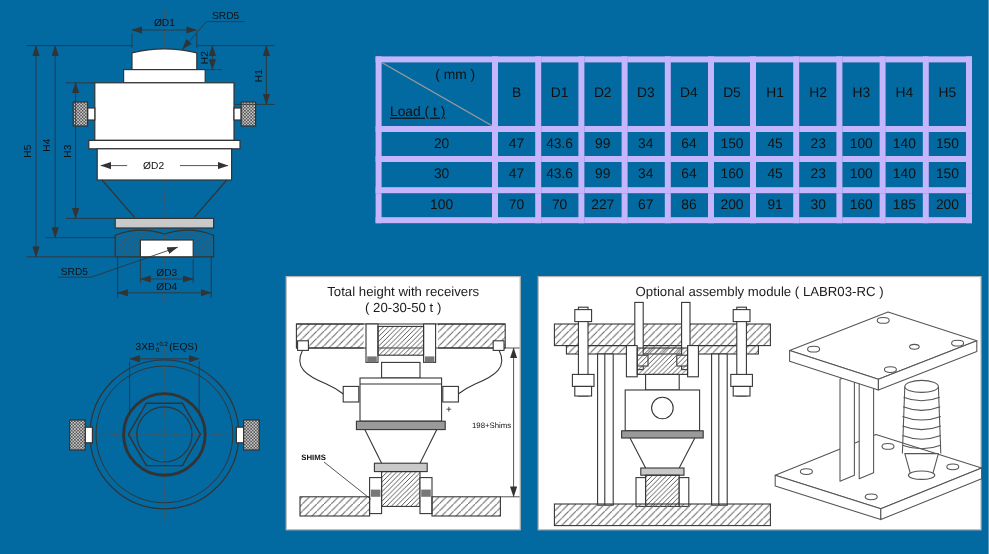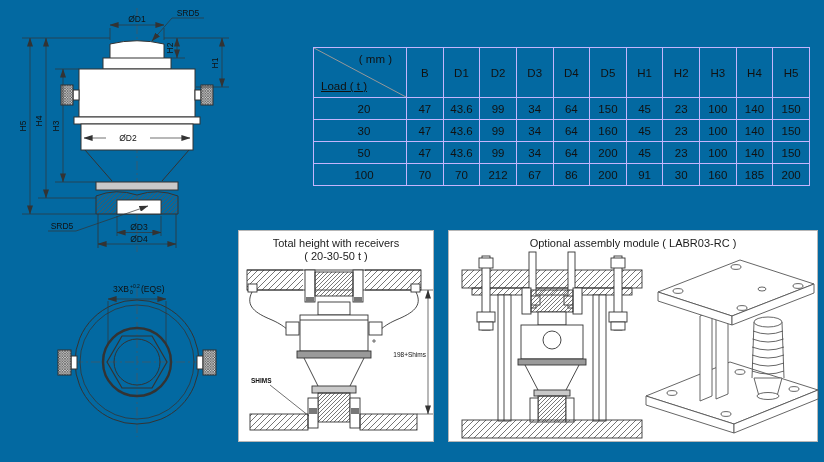--- a/index.html
+++ b/index.html
@@ -8,21 +8,21 @@
   svg text{font-family:"Liberation Sans","DejaVu Sans",sans-serif;}
   .dtext{font-size:8.5px;fill:#111;}
   .dtext-sm{font-size:5px;fill:#111;}
   .ptitle{font-size:11px;fill:#1c1c1c;}
   .tiny{font-size:6.5px;fill:#111;}
   .tinyb{font-size:6.5px;font-weight:bold;fill:#111;}
 
   .spec{position:absolute;left:313px;top:47px;width:497px;height:139px;}
   .spec table{border-collapse:collapse;table-layout:fixed;width:497px;height:139px;
               font-size:11.5px;color:#111;}
-  .spec td,.spec th{border:1px solid #c4b5fd;text-align:center;padding:0;font-weight:normal;margin-left:25px;}
+  .spec td,.spec th{border:5px solid #c4b5fd;text-align:center;padding:0;font-weight:normal;margin-left:25px;}
   .spec th.corner{width:92px;position:relative;}
   .spec tr.hdr{height:50px;}
   .spec tr.datarow{height:22px;}
   .corner .mm{position:absolute;top:5px;right:14px;}
   .corner .load{position:absolute;bottom:5px;left:7px;text-decoration:underline;}
   .corner svg{position:absolute;left:0;top:0;width:100%;height:100%;}
   .loadcell{text-align:right;padding-left:8px !important;}
 </style>
 </head>
 <body>
@@ -315,38 +315,24 @@
       <td>34</td>
       <td>64</td>
       <td>160</td>
       <td>45</td>
       <td>23</td>
       <td>100</td>
       <td>140</td>
       <td>150</td>
     </tr>
     <tr class="datarow">
-      <td class="loadcell">50</td>
-      <td>47</td>
-      <td>43.6</td>
-      <td>99</td>
-      <td>34</td>
-      <td>64</td>
-      <td>200</td>
-      <td>45</td>
-      <td>23</td>
-      <td>100</td>
-      <td>140</td>
-      <td>150</td>
-    </tr>
-    <tr class="datarow">
       <td class="loadcell">100</td>
       <td>70</td>
       <td>70</td>
-      <td>212</td>
+      <td>227</td>
       <td>67</td>
       <td>86</td>
       <td>200</td>
       <td>91</td>
       <td>30</td>
       <td>160</td>
       <td>185</td>
       <td>200</td>
     </tr>
   </tbody>

